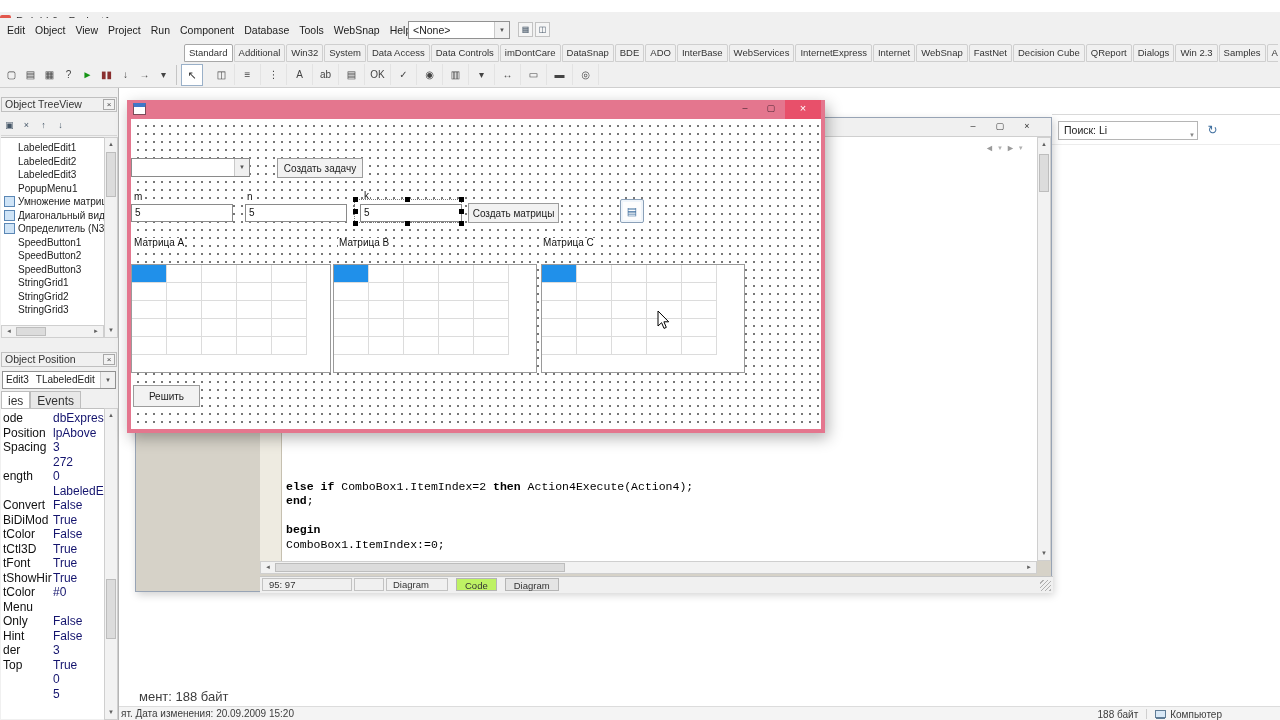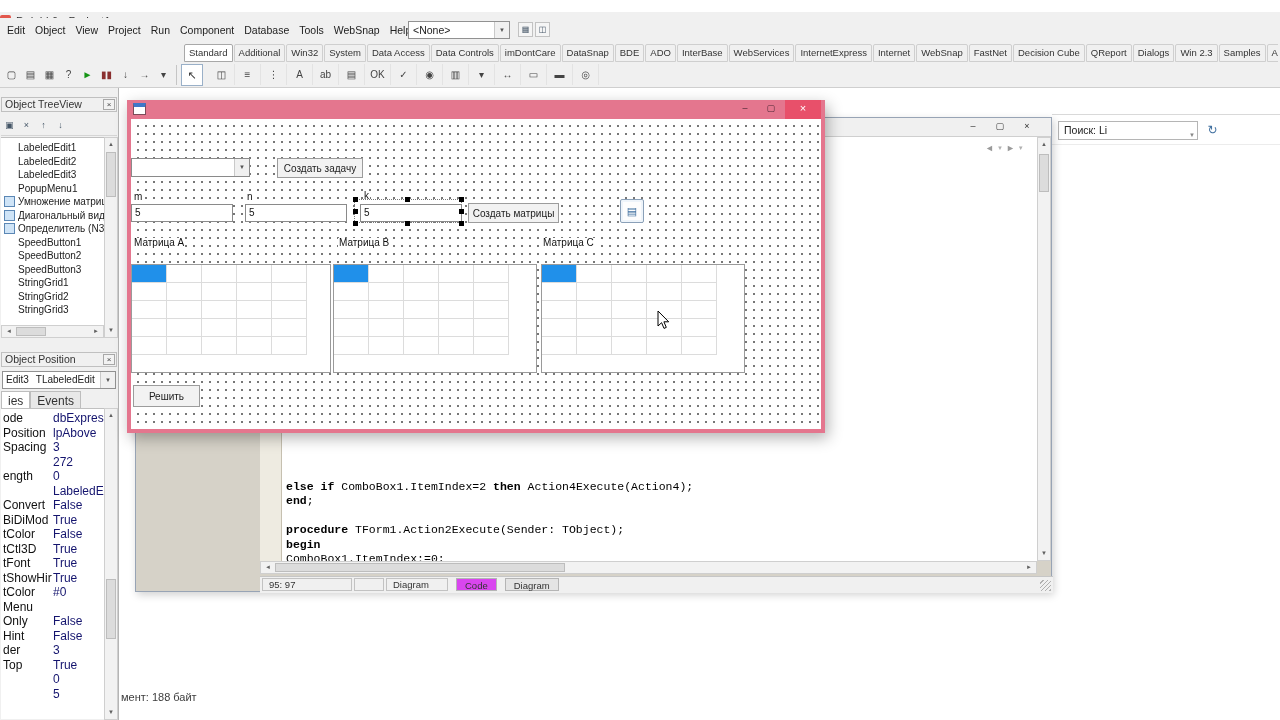--- a/index.html
+++ b/index.html
@@ -84,21 +84,21 @@
   .wbtn{width:16px;height:14px;text-align:center;line-height:13px;font-size:9px;color:#333}
   .e-code-wrap{position:absolute;left:124px;top:19px;width:777px;height:424px;background:#fff;overflow:hidden}
   .gutter{position:absolute;left:0;top:0;width:22px;height:100%;background:#eeebe1;border-right:1px solid #c6c0b0}
   .code{position:absolute;left:26px;top:299px;font-family:"Liberation Mono","DejaVu Sans Mono",monospace;
         font-size:11.5px;line-height:14.5px;color:#000;white-space:pre}
   .code-line{height:14.5px}
   .e-status{position:absolute;left:124px;top:458px;width:793px;height:17px;background:#f0f0f0;border-top:1px solid #c6c6c6}
   .scell{float:left;height:13px;border:1px solid #c2c2c2;margin:1px 0 0 2px;padding:0 6px;line-height:11px;font-size:9.5px;color:#333;background:#f0f0f0}
   .etab{float:left;margin:1px 0 0 8px;padding:1px 8px;font-size:9.5px;height:13px;line-height:11px;
         border:1px solid #b5b5b5;background:#e4e4e4;color:#333}
-  .etab.active{background:#d946ef}
+  .etab.active{background:#bef264}
   .grip{position:absolute;right:2px;top:3px;width:11px;height:11px;
         background:repeating-linear-gradient(135deg,transparent 0 2px,#b0b0b0 2px 3px)}
 
   
   :root{--pink:#e4768e;--close:#e8506a;}
   .designer-win{position:absolute;left:127px;top:100px;width:698px;height:333px;z-index:5;
                 box-shadow:3px 5px 14px rgba(0,0,0,.3)}
   .d-title{position:absolute;left:0;top:0;width:100%;height:19px;background:var(--pink)}
   .d-icon{position:absolute;left:6px;top:3px;width:13px;height:12px;background:#fff;border:1px solid #7d4b59;
           border-top:4px solid #3f77c8}
@@ -119,21 +119,21 @@
   .sel-frame{position:absolute;border:1px dotted #777}
   .comp-icon{position:absolute;width:24px;height:24px;background:#fdfdfd;border:1px solid #8aa0b8;border-radius:2px;
              display:flex;align-items:center;justify-content:center;font-size:11px;color:#3f6f9f;
              box-shadow:inset 0 0 0 2px #eef4fa}
   .sgrid{position:absolute;background:#fff;border:1px solid #9a9a9a;overflow:hidden}
   .gcells{position:absolute;left:0;top:0}
   .gcell{position:absolute;width:35px;height:18px;background:#fff;border-right:1px solid #dcdcdc;border-bottom:1px solid #dcdcdc}
 
   
   .details1{position:absolute;left:119px;top:688px;width:1161px;height:18px;background:#fff;line-height:18px;
-            padding-left:2px;color:#3c3c3c;font-size:11px;z-index:1}
+            padding-left:20px;color:#3c3c3c;font-size:13px;z-index:1}
   .details2{position:absolute;left:119px;top:706px;width:1161px;height:14px;background:#f4f4f4;border-top:1px solid #dcdcdc;
             line-height:13px;padding-left:2px;color:#3c3c3c;font-size:10px;z-index:1}
   .sb-right{position:absolute;right:58px;top:0;height:14px;display:flex;align-items:center}
   .sb-div{width:1px;height:10px;background:#cfcfcf;margin:0 8px}
   .pc-icon{display:inline-block;width:11px;height:8px;border:1px solid #5f7c96;background:#d8e8f6;margin-right:4px;
            box-shadow:0 2px 0 -1px #5f7c96}
   .cursor-svg{position:absolute;left:657px;top:310px;z-index:10}
 </style>
 </head>
 <body>
@@ -514,21 +514,21 @@
       <div class="e-btns">
         <span class="wbtn">–</span>
         <span class="wbtn">▢</span>
         <span class="wbtn">×</span>
       </div>
     </div>
     <div class="e-code-wrap">
       <div class="gutter"></div>
       <div class="code">
         
-      <div class="code-line"><b>else</b> <b>if</b> ComboBox1.ItemIndex=2 <b>then</b> Action4Execute(Action4);</div><div class="code-line"><b>end</b>;</div><div class="code-line"></div><div class="code-line"><b>procedure</b> TForm1.Action2Execute(Sender: TObject);</div><div class="code-line"><b>begin</b></div><div class="code-line">ComboBox1.ItemIndex:=0;</div></div>
+      <div class="code-line"><b>else</b> <b>if</b> ComboBox1.ItemIndex=2 <b>then</b> Action4Execute(Action4);</div><div class="code-line"><b>end</b>;</div><div class="code-line"></div><div class="code-line"><b>begin</b></div><div class="code-line">ComboBox1.ItemIndex:=0;</div></div>
     </div>
     <div class="vsb" style="left:901px;top:19px;height:424px">
       <span class="sb-arrow up">▲</span>
       <span class="sb-thumb" style="left:1px;top:16px;width:10px;height:38px"></span>
       <span class="sb-arrow down">▼</span>
     </div>
     <div class="hsb" style="left:124px;top:443px;width:777px">
       <span class="sb-arrow left">◄</span>
       <span class="sb-thumb" style="left:14px;top:1px;width:290px;height:9px"></span>
       <span class="sb-arrow right">►</span>
@@ -673,18 +673,27 @@
         </div>
 
         <div class="btn" style="left:2px;top:266px;width:67px;height:22px">Решить</div>
       </div>
     </div>
   </div>
 
   <div class="details1">
     <span>мент: 188 байт</span>
   </div>
+  <div class="details2">
+    <span>ят. Дата изменения: 20.09.2009 15:20</span>
+    <span class="sb-right">
+      <span>188 байт</span>
+      <span class="sb-div"></span>
+      <span class="pc-icon"></span>
+      <span>Компьютер</span>
+    </span>
+  </div>
 
   <svg class="cursor-svg" width="14" height="21" viewBox="0 0 14 21">
     <path d="M1,1 L1,16 L4.6,12.7 L7,18.4 L9.3,17.4 L6.9,11.8 L11.7,11.8 Z" fill="#fff" stroke="#000" stroke-width="1"></path>
   </svg>
 
 </div>
 
 </body></html>

